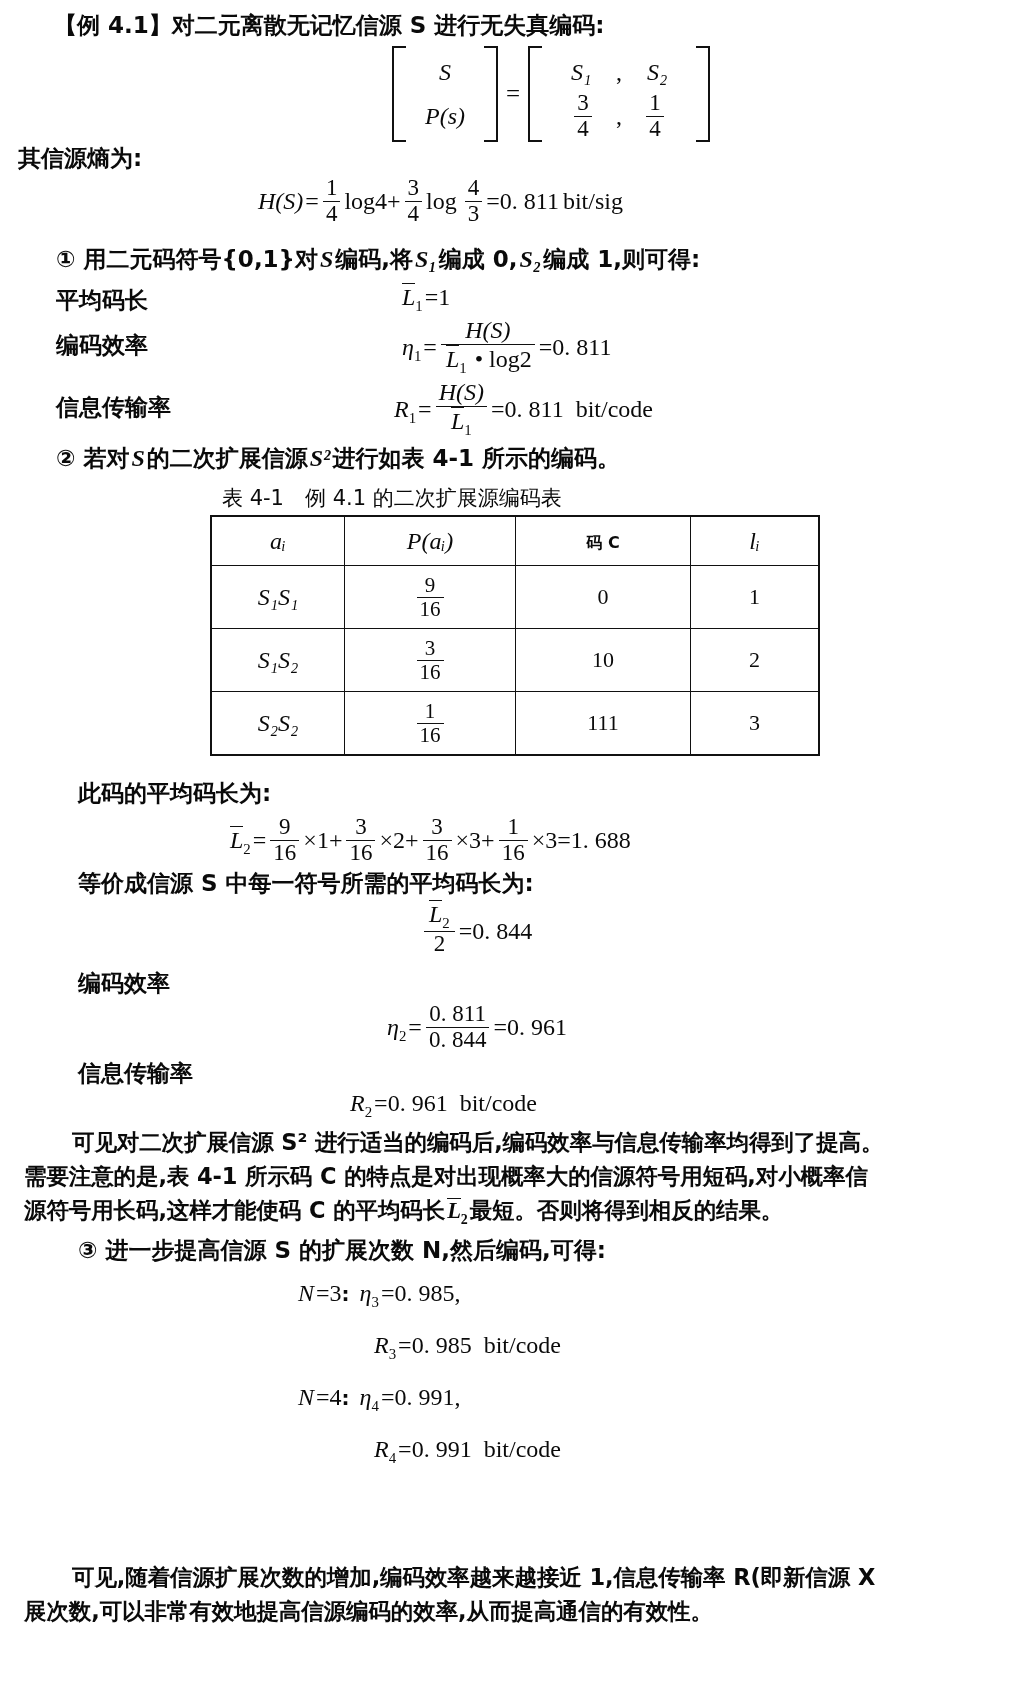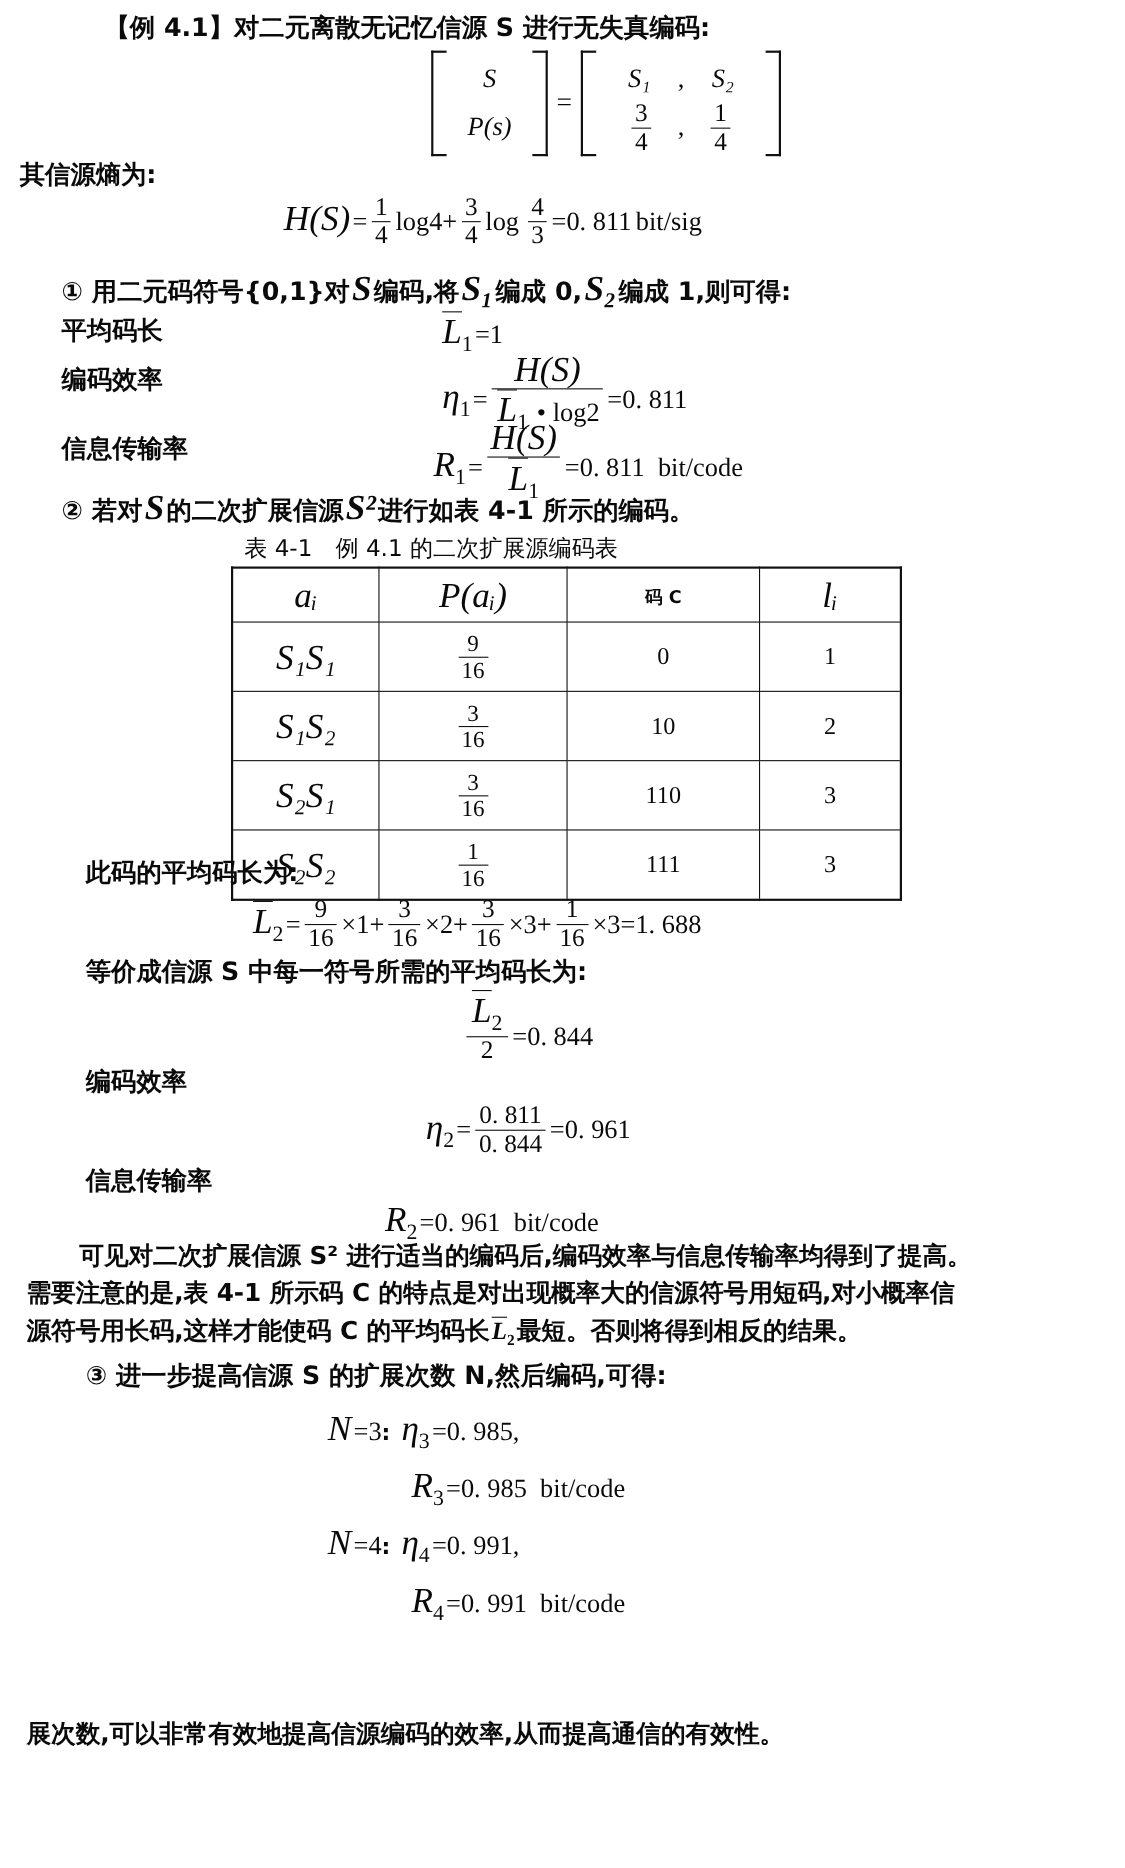--- a/index.html
+++ b/index.html
@@ -25,21 +25,21 @@
     font-family: "DejaVu Sans", "Liberation Sans", sans-serif;
     font-size: 23px;
     font-weight: 600;
   }
   .bold-head {
     font-weight: 700;
   }
   .mathvar {
     font-family: "Liberation Serif", "DejaVu Serif", serif;
     font-style: italic;
-    font-size: 32px;
+    font-size: 24px;
     padding: 0 2px;
   }
   .mathup {
     font-family: "Liberation Serif", "DejaVu Serif", serif;
     font-style: normal;
     font-size: 24px;
   }
   sub, sup {
     font-size: 0.62em;
     font-style: normal;
@@ -161,21 +161,21 @@
     letter-spacing: -0.1px;
   }
   .para .mathvar, .para .mathup { font-size: 22.5px; }
   .indent2 { text-indent: 48px; }
 </style>
 </head>
 <body>
 
 <div class="page">
 
-  <div class="row cjk" style="left:54px; top:10px;margin-left:41px;">
+  <div class="row cjk" style="left:54px; top:10px;">
     <span class="bold-head">【例 4.1】</span><span>对二元离散无记忆信源 S 进行无失真编码:</span>
   </div>
 
   <div class="matrixwrap" style="left:390px; top:46px;">
     <span class="brk left"></span>
     <span class="mcol">
       <span class="mrow">
           <span class="mcell mathvar">S</span>
         </span>
       <span class="mrow">
@@ -253,26 +253,20 @@
         <td>0</td>
         <td>1</td>
       </tr>
       <tr>
         <td><span class="mathvar">S₁S₂</span></td>
         <td><span class="frac small"><span class="num">3</span><span class="den">16</span></span></td>
         <td>10</td>
         <td>2</td>
       </tr>
       <tr>
-        <td><span class="mathvar">S₂S₁</span></td>
-        <td><span class="frac small"><span class="num">3</span><span class="den">16</span></span></td>
-        <td>110</td>
-        <td>3</td>
-      </tr>
-      <tr>
         <td><span class="mathvar">S₂S₂</span></td>
         <td><span class="frac small"><span class="num">1</span><span class="den">16</span></span></td>
         <td>111</td>
         <td>3</td>
       </tr>
     </tbody>
   </table>
 
   <div class="row cjk" style="left:78px; top:778px;">此码的平均码长为:</div>
 
@@ -317,16 +311,17 @@
 
   <div class="row" style="left:296px; top:1384px;">
     <span class="mathvar">N</span><span class="mathup">=</span><span class="mathup">4</span><span class="cjk" style="font-size:20px;">:</span>&nbsp;&nbsp;<span class="mathvar"><span>η</span><sub>4</sub></span><span class="mathup">=</span><span class="mathup">0. 991</span><span class="mathup">,</span>
   </div>
 
   <div class="row" style="left:372px; top:1436px;">
     <span class="mathvar"><span>R</span><sub>4</sub></span><span class="mathup">=</span><span class="mathup">0. 991</span>&nbsp;&nbsp;&nbsp;<span class="mathup">bit/code</span>
   </div>
 
   <div class="para" style="left:24px; top:1560px; width:980px;">
+    <div class="indent2">可见,随着信源扩展次数的增加,编码效率越来越接近 1,信息传输率 R(即新信源 X</div>
     <div>展次数,可以非常有效地提高信源编码的效率,从而提高通信的有效性。</div>
   </div>
 
 </div>
 
 </body></html>

